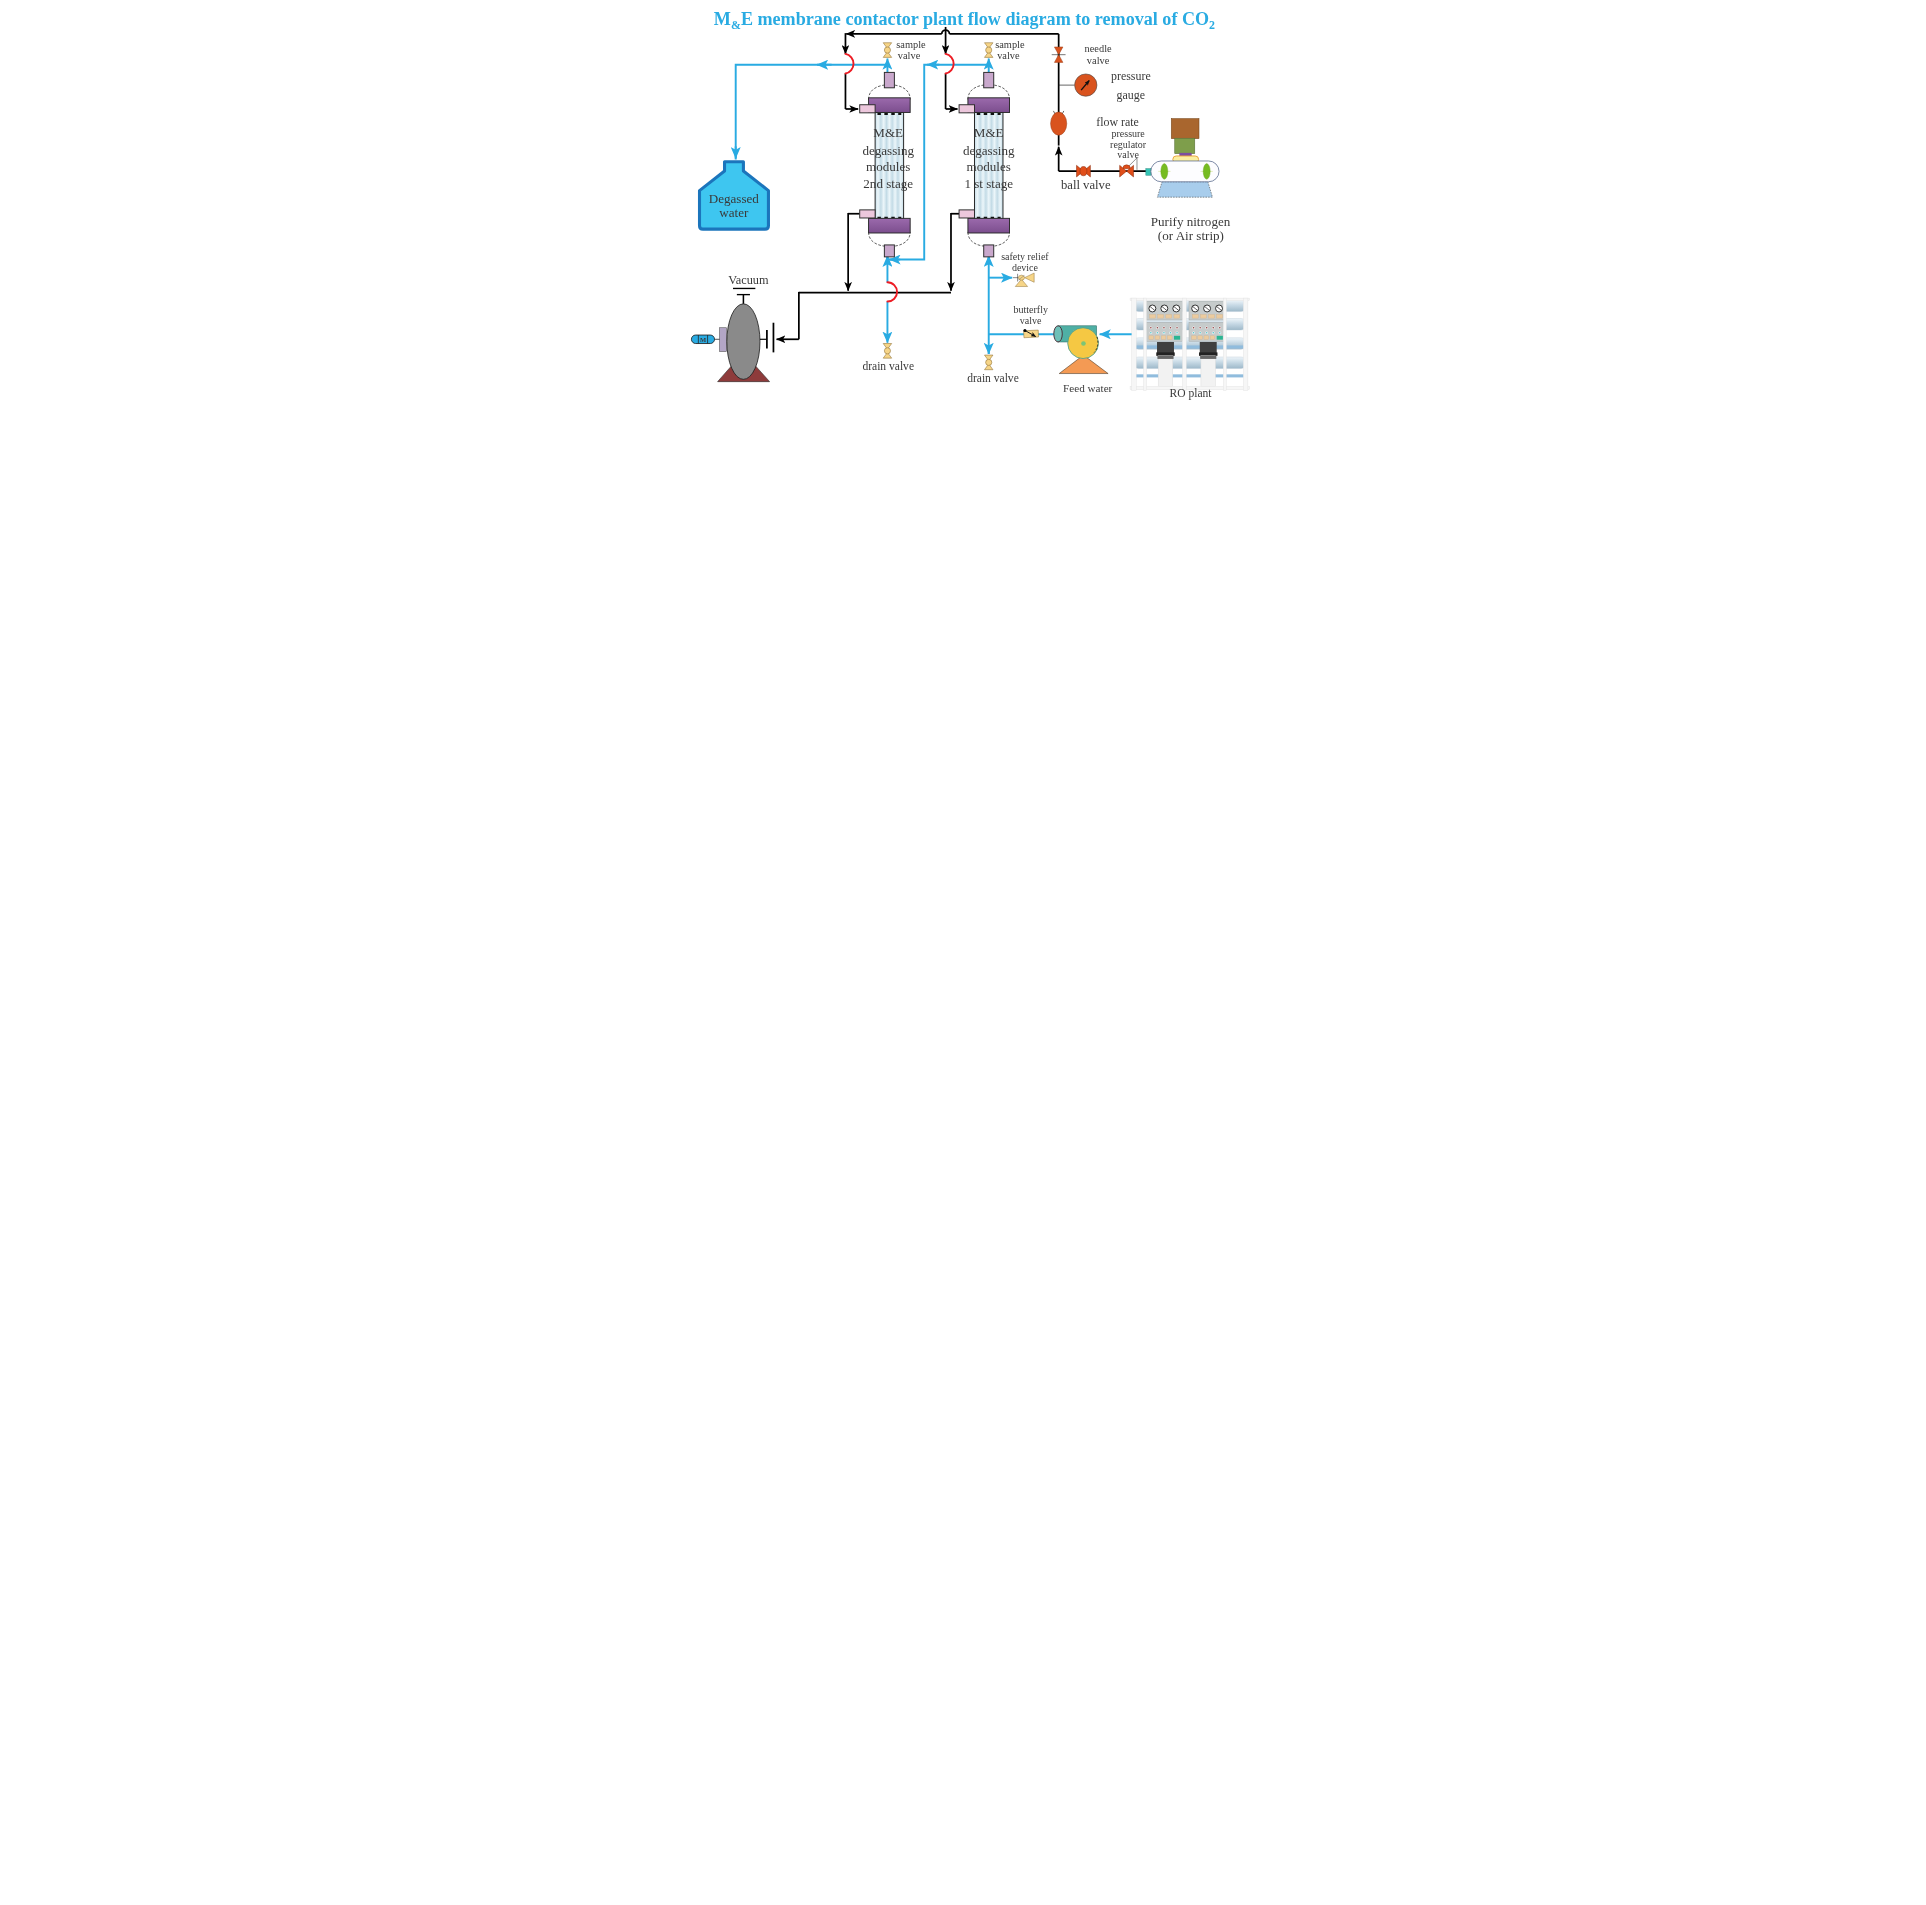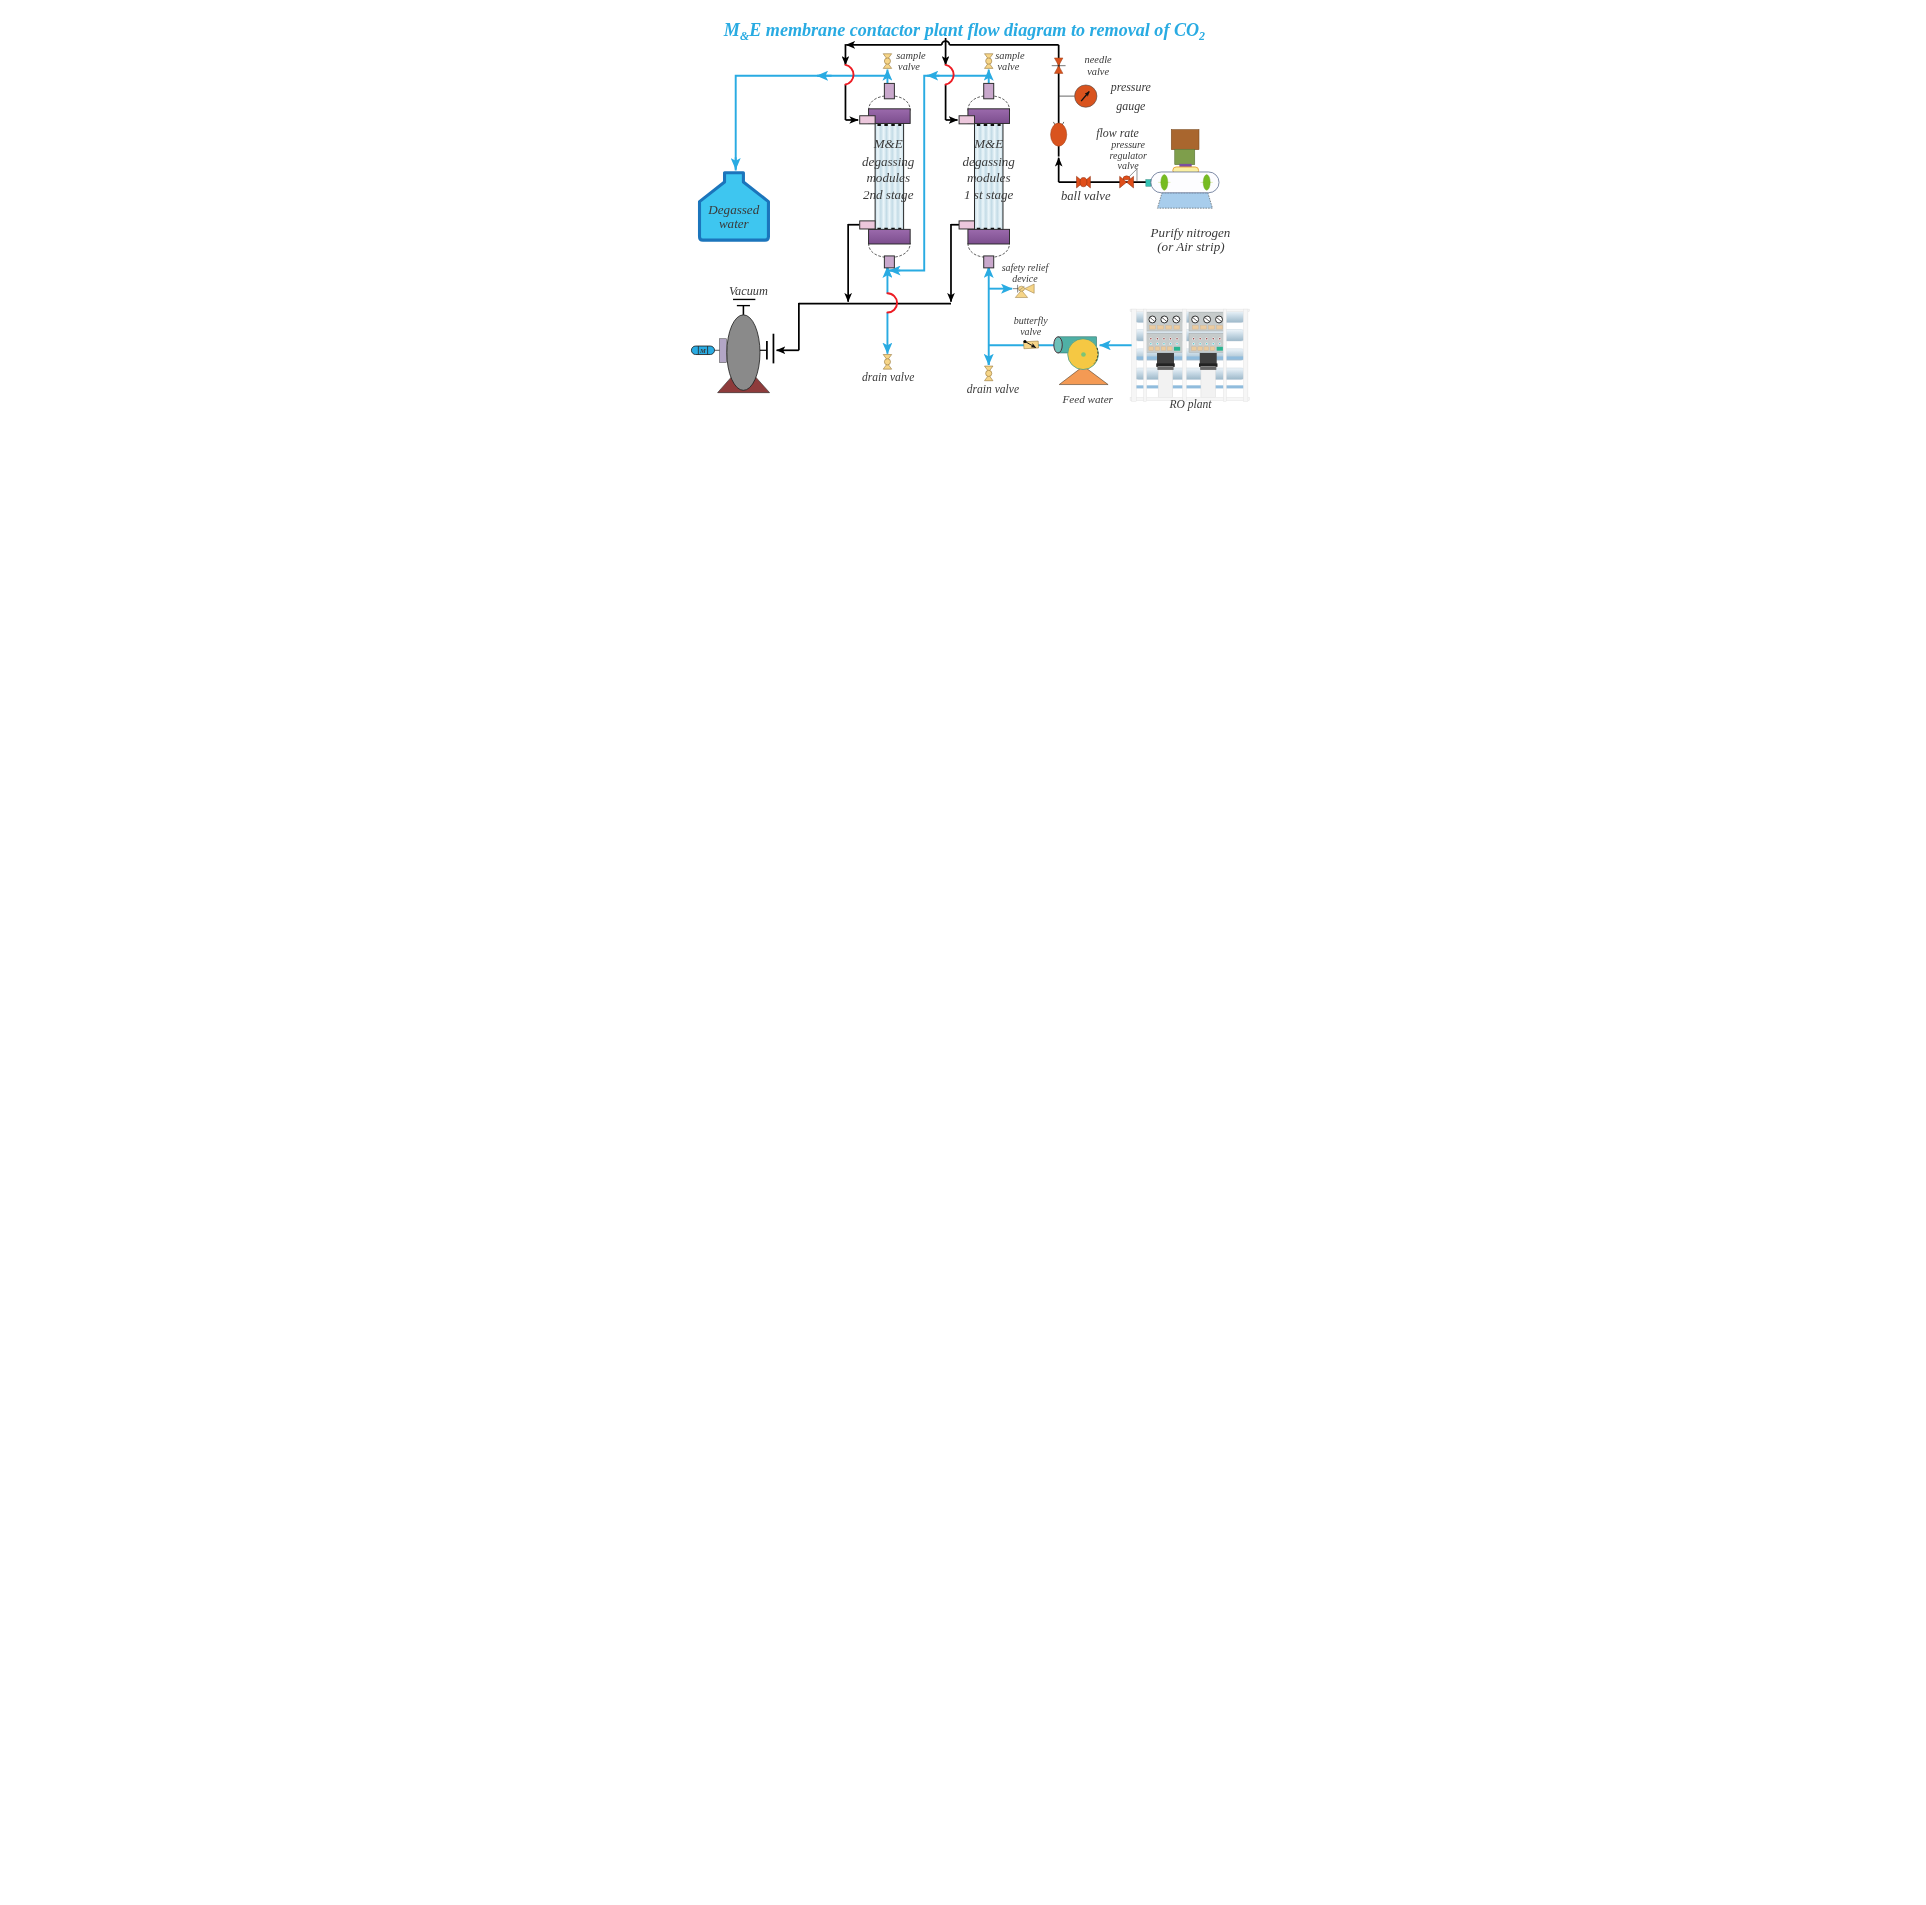--- a/index.html
+++ b/index.html
@@ -1,16 +1,16 @@
 <!DOCTYPE html>
 <html style="font-size:6.2px"><head>
 <meta charset="utf-8">
 <style>
   html,body{margin:0;padding:0;background:#ffffff;}
-  .stage{width:100%;max-width:595px;margin:11px auto;font-style:italic;}
+  .stage{width:100%;max-width:595px;margin:0 auto;}
   svg{display:block;width:100%;height:auto;font-family:"Liberation Serif",serif;}
   text{fill:#3a3a3a;}
   .pb{stroke:#000;stroke-width:4.5;fill:none;}
   .pt{stroke:#222;stroke-width:1.8;fill:none;}
   .pc{stroke:#29ABE2;stroke-width:5;fill:none;}
   .arc{stroke:#ED1C24;stroke-width:5;fill:none;stroke-linecap:round;}
   .lbl{font-size:27px;}
   .lbl2{font-size:26px;}
   .lbl3{font-size:31px;}
   .big{font-size:34px;}

